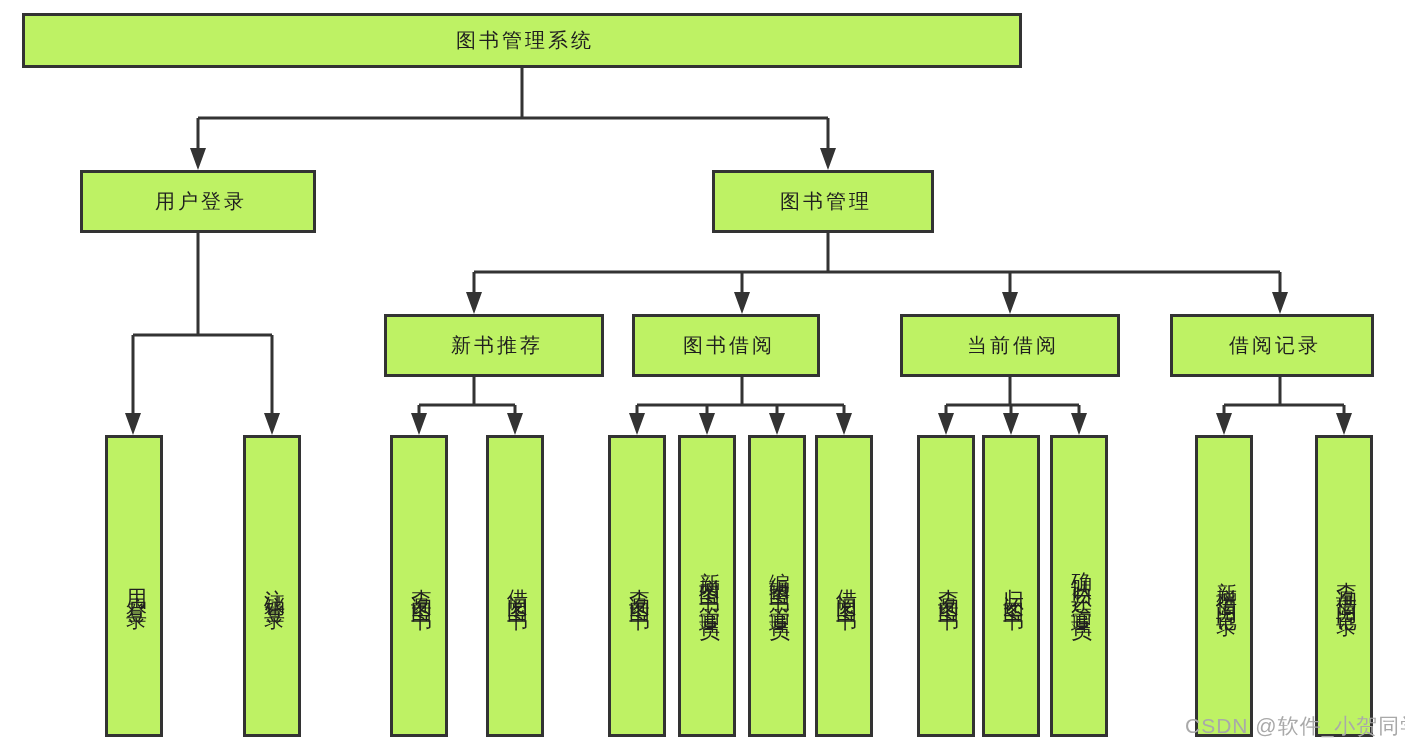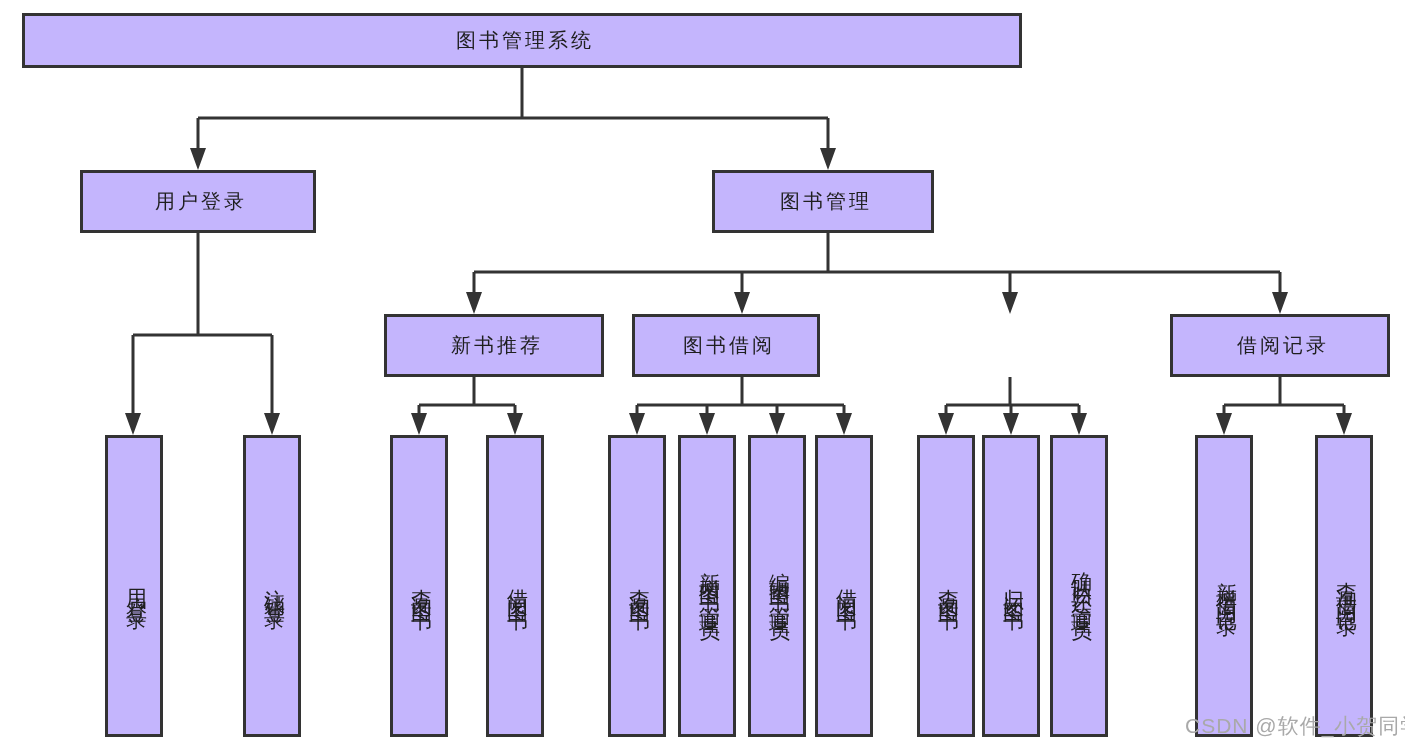--- a/index.html
+++ b/index.html
@@ -8,37 +8,37 @@
     position:relative;
     overflow:hidden;
     font-family:"Liberation Sans","DejaVu Sans",sans-serif;
     color:#1f1f1f;
   }
   .canvas { position:absolute; left:0; top:0; width:1405px; height:747px; }
   svg.connectors { position:absolute; left:0; top:0; width:1405px; height:747px; pointer-events:none; }
 
   .node {
     position:absolute;
-    background:#c4b5fd;
+    background:#bef264;
     border:3px solid #333333;
     display:flex;
     align-items:center;
     justify-content:center;
     padding-left:6px;
   }
   .h-node { font-size:20px; letter-spacing:3px; white-space:nowrap; }
 
   .root-box { left:22px;  top:13px;  width:1000px; height:55px; }
   .n-login  { left:80px;  top:170px; width:236px;  height:63px; }
   .n-mgmt   { left:712px; top:170px; width:222px;  height:63px; }
 
   .n-l3a { left:384px;  top:314px; width:220px; height:63px; }
   .n-l3b { left:632px;  top:314px; width:188px; height:63px; }
   .n-l3c { left:900px;  top:314px; width:220px; height:63px; }
-  .n-l3d { left:1170px; top:314px; width:220px; height:63px; }
+  .n-l3d { left:1170px; top:314px; width:204px; height:63px; }
 
   .leaf { top:435px; width:58px; height:302px; }
   .leaf span {
     writing-mode:vertical-rl;
     text-orientation:mixed;
     font-size:21px;
     letter-spacing:7px;
     line-height:1;
     white-space:nowrap;
   }
@@ -68,20 +68,21 @@
     <path fill="#333333" stroke="none" d="M190 148h16l-8 22zM820 148h16l-8 22zM466 292h16l-8 22zM734 292h16l-8 22zM1002 292h16l-8 22zM1272 292h16l-8 22zM125 413h16l-8 22zM264 413h16l-8 22zM411 413h16l-8 22zM507 413h16l-8 22zM629 413h16l-8 22zM699 413h16l-8 22zM769 413h16l-8 22zM836 413h16l-8 22zM938 413h16l-8 22zM1003 413h16l-8 22zM1071 413h16l-8 22zM1216 413h16l-8 22zM1336 413h16l-8 22z"></path>
   </svg>
 
   <div class="node h-node root-box">图书管理系统</div>
 
   <div class="node h-node n-login">用户登录</div>
   <div class="node h-node n-mgmt">图书管理</div>
 
   <div class="node h-node n-l3a">新书推荐</div>
   <div class="node h-node n-l3b">图书借阅</div>
+  <div class="node h-node n-l3c">当前借阅</div>
   <div class="node h-node n-l3d">借阅记录</div>
 
   <div class="node leaf lf-a1">
       <span>用户登录</span>
     </div>
   <div class="node leaf lf-a2">
       <span>注销登录</span>
     </div>
 
   <div class="node leaf lf-b1">

